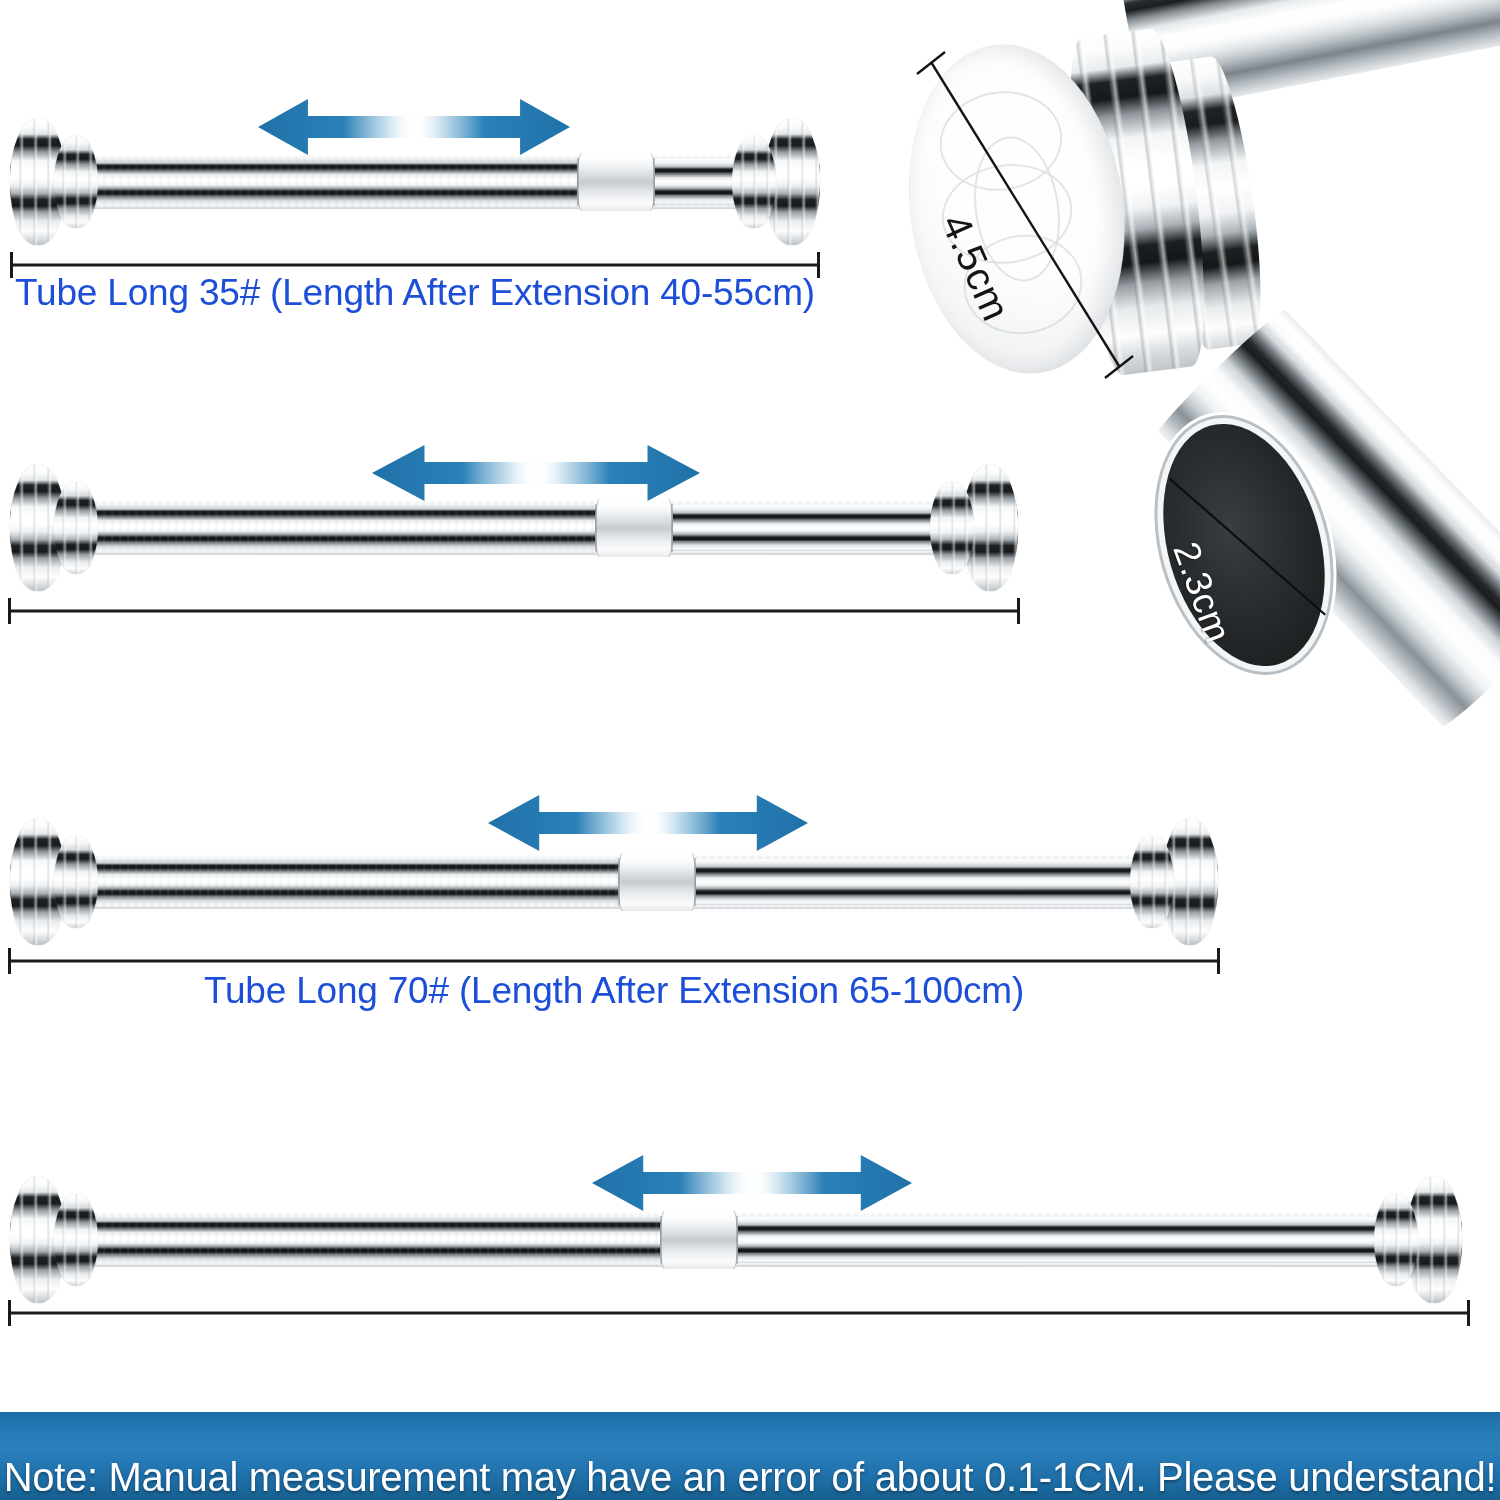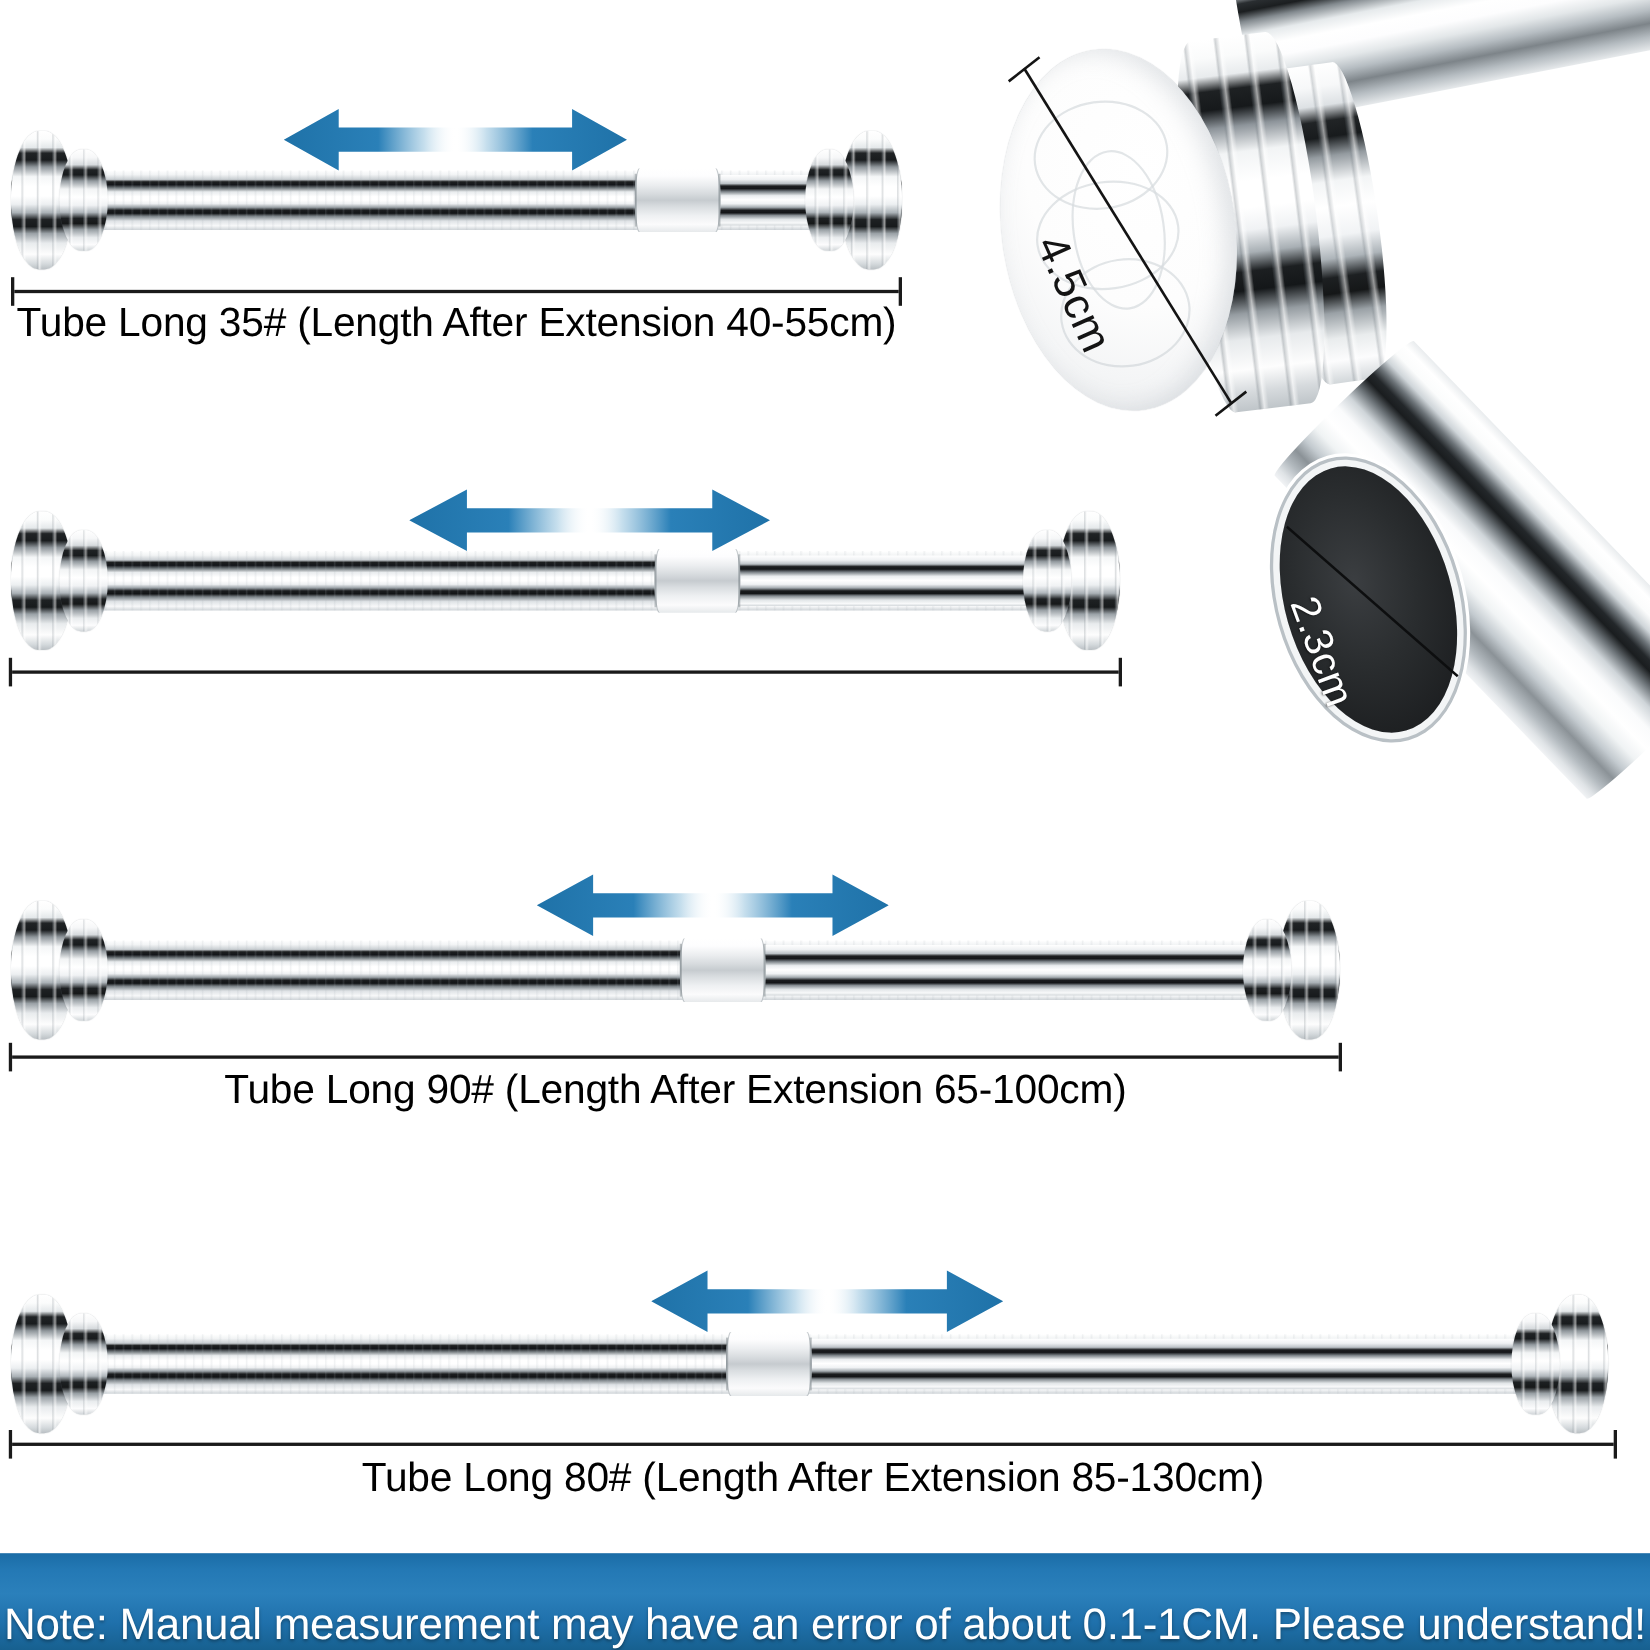--- a/index.html
+++ b/index.html
@@ -237,21 +237,21 @@
   .dim-line .dim-tick.l { left:0; }
   .dim-line .dim-tick.r { right:0; }
 
   
   .caption {
     position:absolute;
     text-align:center;
     font-family:"Liberation Sans", sans-serif;
     font-size:37px;
     font-weight:400;
-    color:#000000;
+    color:#1d4ed8;
     white-space:nowrap;
     letter-spacing:-0.2px;
   }
 
   
   #cap-closeup { position:absolute; left:895px; top:18px; width:610px; height:390px; }
 
   
   .closeup-tube {
     position:absolute;
@@ -647,21 +647,21 @@
       </svg>
     </div>
   </div>
 
   <div class="dim-line" style="left:8px; top:948px; width:1212px;">
     <div class="dim-tick l"></div>
     <div class="dim-rule"></div>
     <div class="dim-tick r"></div>
   </div>
 
-  <div class="caption" style="left:8px; top:970px; width:1212px;">Tube Long 90# (Length After Extension 65-100cm)</div>
+  <div class="caption" style="left:8px; top:970px; width:1212px;">Tube Long 70# (Length After Extension 65-100cm)</div>
 
   <div class="rod-group" style="left:10px; top:1177px; width:1452px; height:126px;">
     <div class="rod-body"></div>
     <div class="rod-inner" style="left:650px; right:66px;"></div>
     <div class="rod-sleeve" style="left:650px;"></div>
     <div class="end-cap left" style="left:0;">
       <div class="cap-flange"></div>
       <div class="cap-collar"></div>
     </div>
     <div class="end-cap right" style="right:0;">
@@ -698,21 +698,20 @@
       </svg>
     </div>
   </div>
 
   <div class="dim-line" style="left:8px; top:1300px; width:1462px;">
     <div class="dim-tick l"></div>
     <div class="dim-rule"></div>
     <div class="dim-tick r"></div>
   </div>
 
-  <div class="caption" style="left:8px; top:1322px; width:1462px;">Tube Long 80# (Length After Extension 85-130cm)</div>
 
   <div id="cap-closeup">
     <div class="closeup-tube"></div>
     <div class="closeup-collar2"></div>
     <div class="closeup-collar"></div>
     <div class="closeup-capface">
       <div class="pad-rings">
         <span></span>
           <span></span>
           <span></span>

